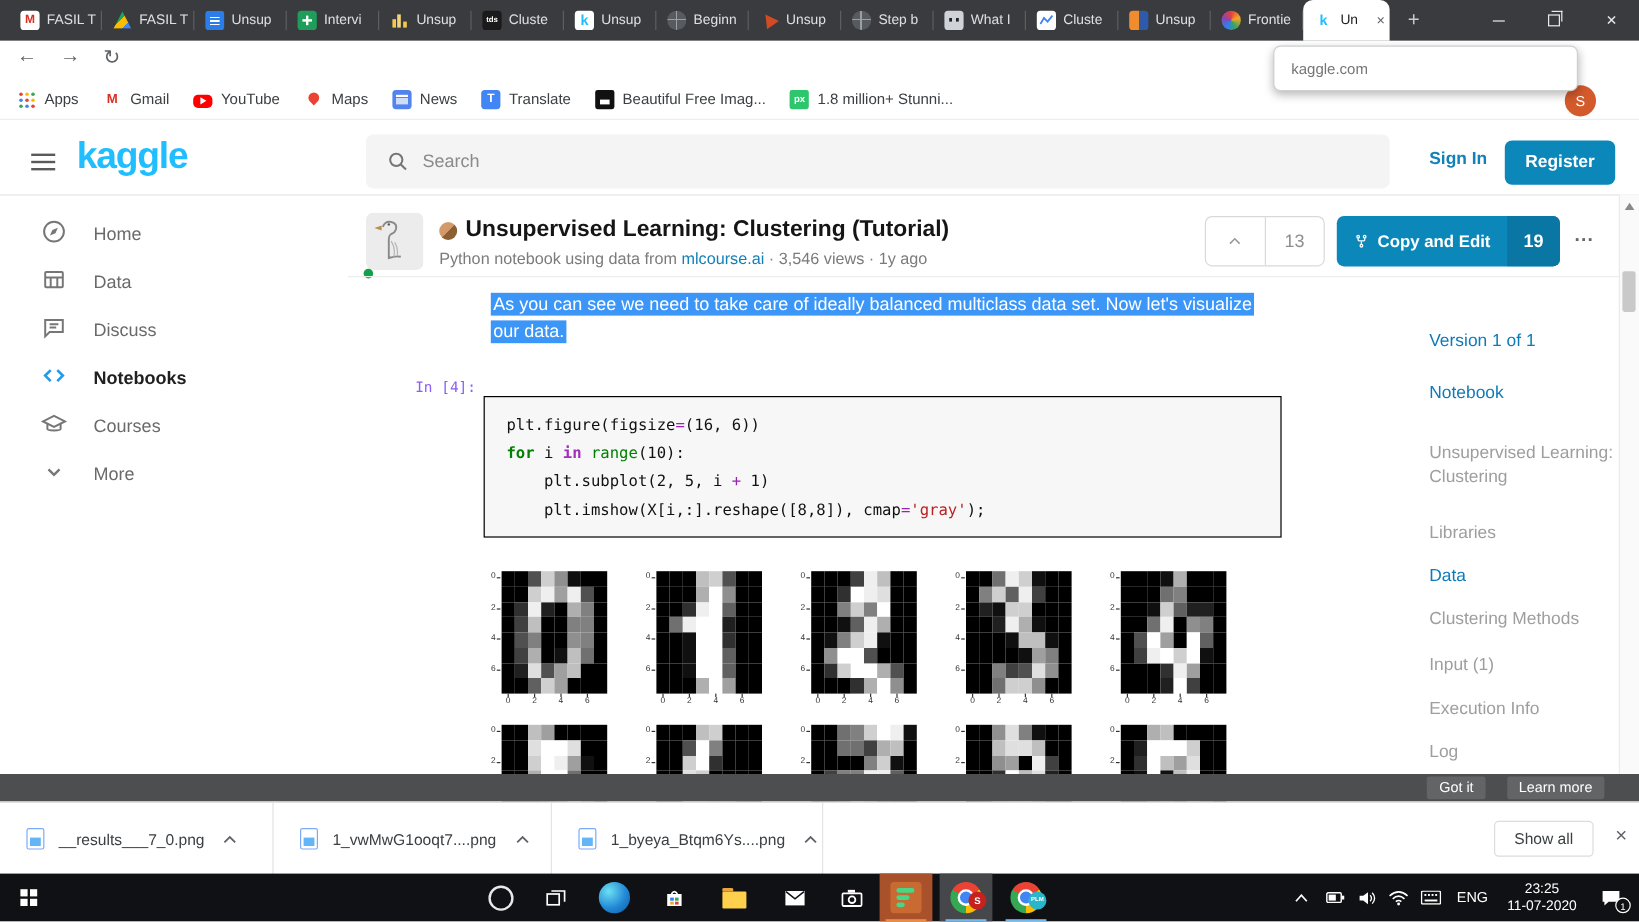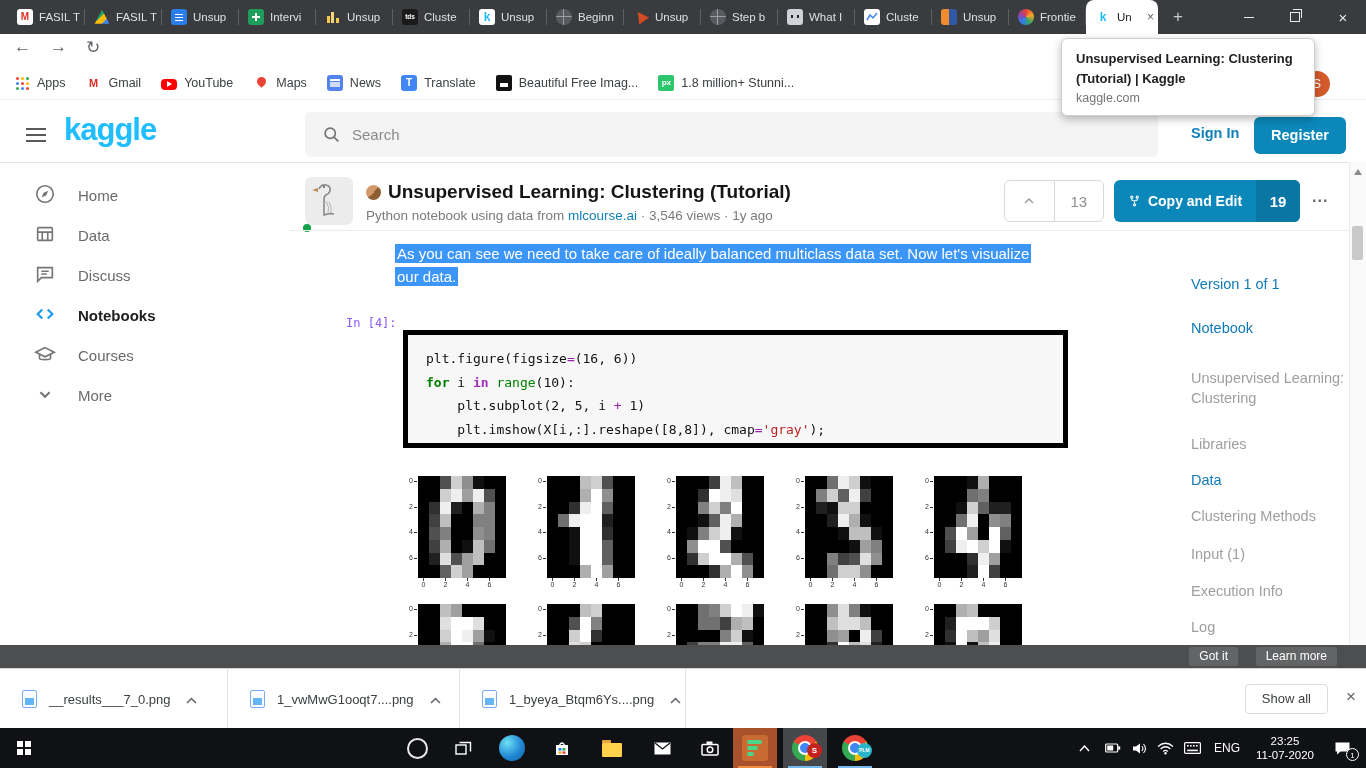--- a/index.html
+++ b/index.html
@@ -126,28 +126,28 @@
   #copyedit{position:absolute;left:1114px;top:180px;width:186px;height:42px;border-radius:6px;overflow:hidden;
             display:flex;background:#0b87ba;color:#fff}
   #ce-main{flex:1;display:flex;align-items:center;justify-content:center;font-size:14px;font-weight:bold}
   #ce-main svg{margin-right:7px}
   #ce-count{width:44px;background:#0a76a3;display:flex;align-items:center;justify-content:center;
             font-size:15px;font-weight:bold}
   #dots3{position:absolute;left:1312px;top:188px;font-size:16px;font-weight:bold;color:#666;letter-spacing:1px}
   #hdr-div{position:absolute;left:290px;top:230px;width:1060px;height:1px;background:#ececec}
 
   
-  #selection{position:absolute;left:395px;top:243px;width:660px}
+  #selection{position:absolute;left:409px;top:243px;width:660px}
   #selection div{height:23px}
   .hl{background:#3b96f8;color:#fff;font-size:15px;line-height:22px;padding:1px 2px}
 
   
   #celllabel{position:absolute;left:346px;top:316px;font:12px "DejaVu Sans Mono",monospace;color:#8b5cf6}
   #codecell{position:absolute;left:403px;top:330px;width:665px;height:118px;background:#f7f7f7;
-            border:5px solid #000000;box-sizing:border-box;padding:12px 18px}
+            border:1px solid #000000;box-sizing:border-box;padding:12px 18px}
   .cline{font:13px/23.5px "DejaVu Sans Mono",monospace;color:#111;white-space:pre}
   .c-kw{color:#008000;font-weight:bold}
   .c-kw2{color:#a22fbe;font-weight:bold}
   .c-bi{color:#008000}
   .c-op{color:#9a22b2}
   .c-str{color:#ba2121}
 
   
   .drow{position:absolute;left:404px;display:flex;gap:25px}
   #digits1{top:468px}
@@ -363,21 +363,20 @@
       <span class="bmic bm-unsplash"></span>
       <span>Beautiful Free Imag...</span>
     </div>
     <div class="bm">
       <span class="bmic bm-px">px</span>
       <span>1.8 million+ Stunni...</span>
     </div>
   </div>
 
 <div id="tooltip">
-  <div class="tt-title">Unsupervised Learning: Clustering (Tutorial) | Kaggle</div>
   <div class="tt-domain">kaggle.com</div>
 </div>
 
 <div id="kheader"></div>
 <div id="burger">
     <i></i>
     <i></i>
     <i style="margin:0"></i>
   </div>
 <div id="klogo">kaggle</div>

